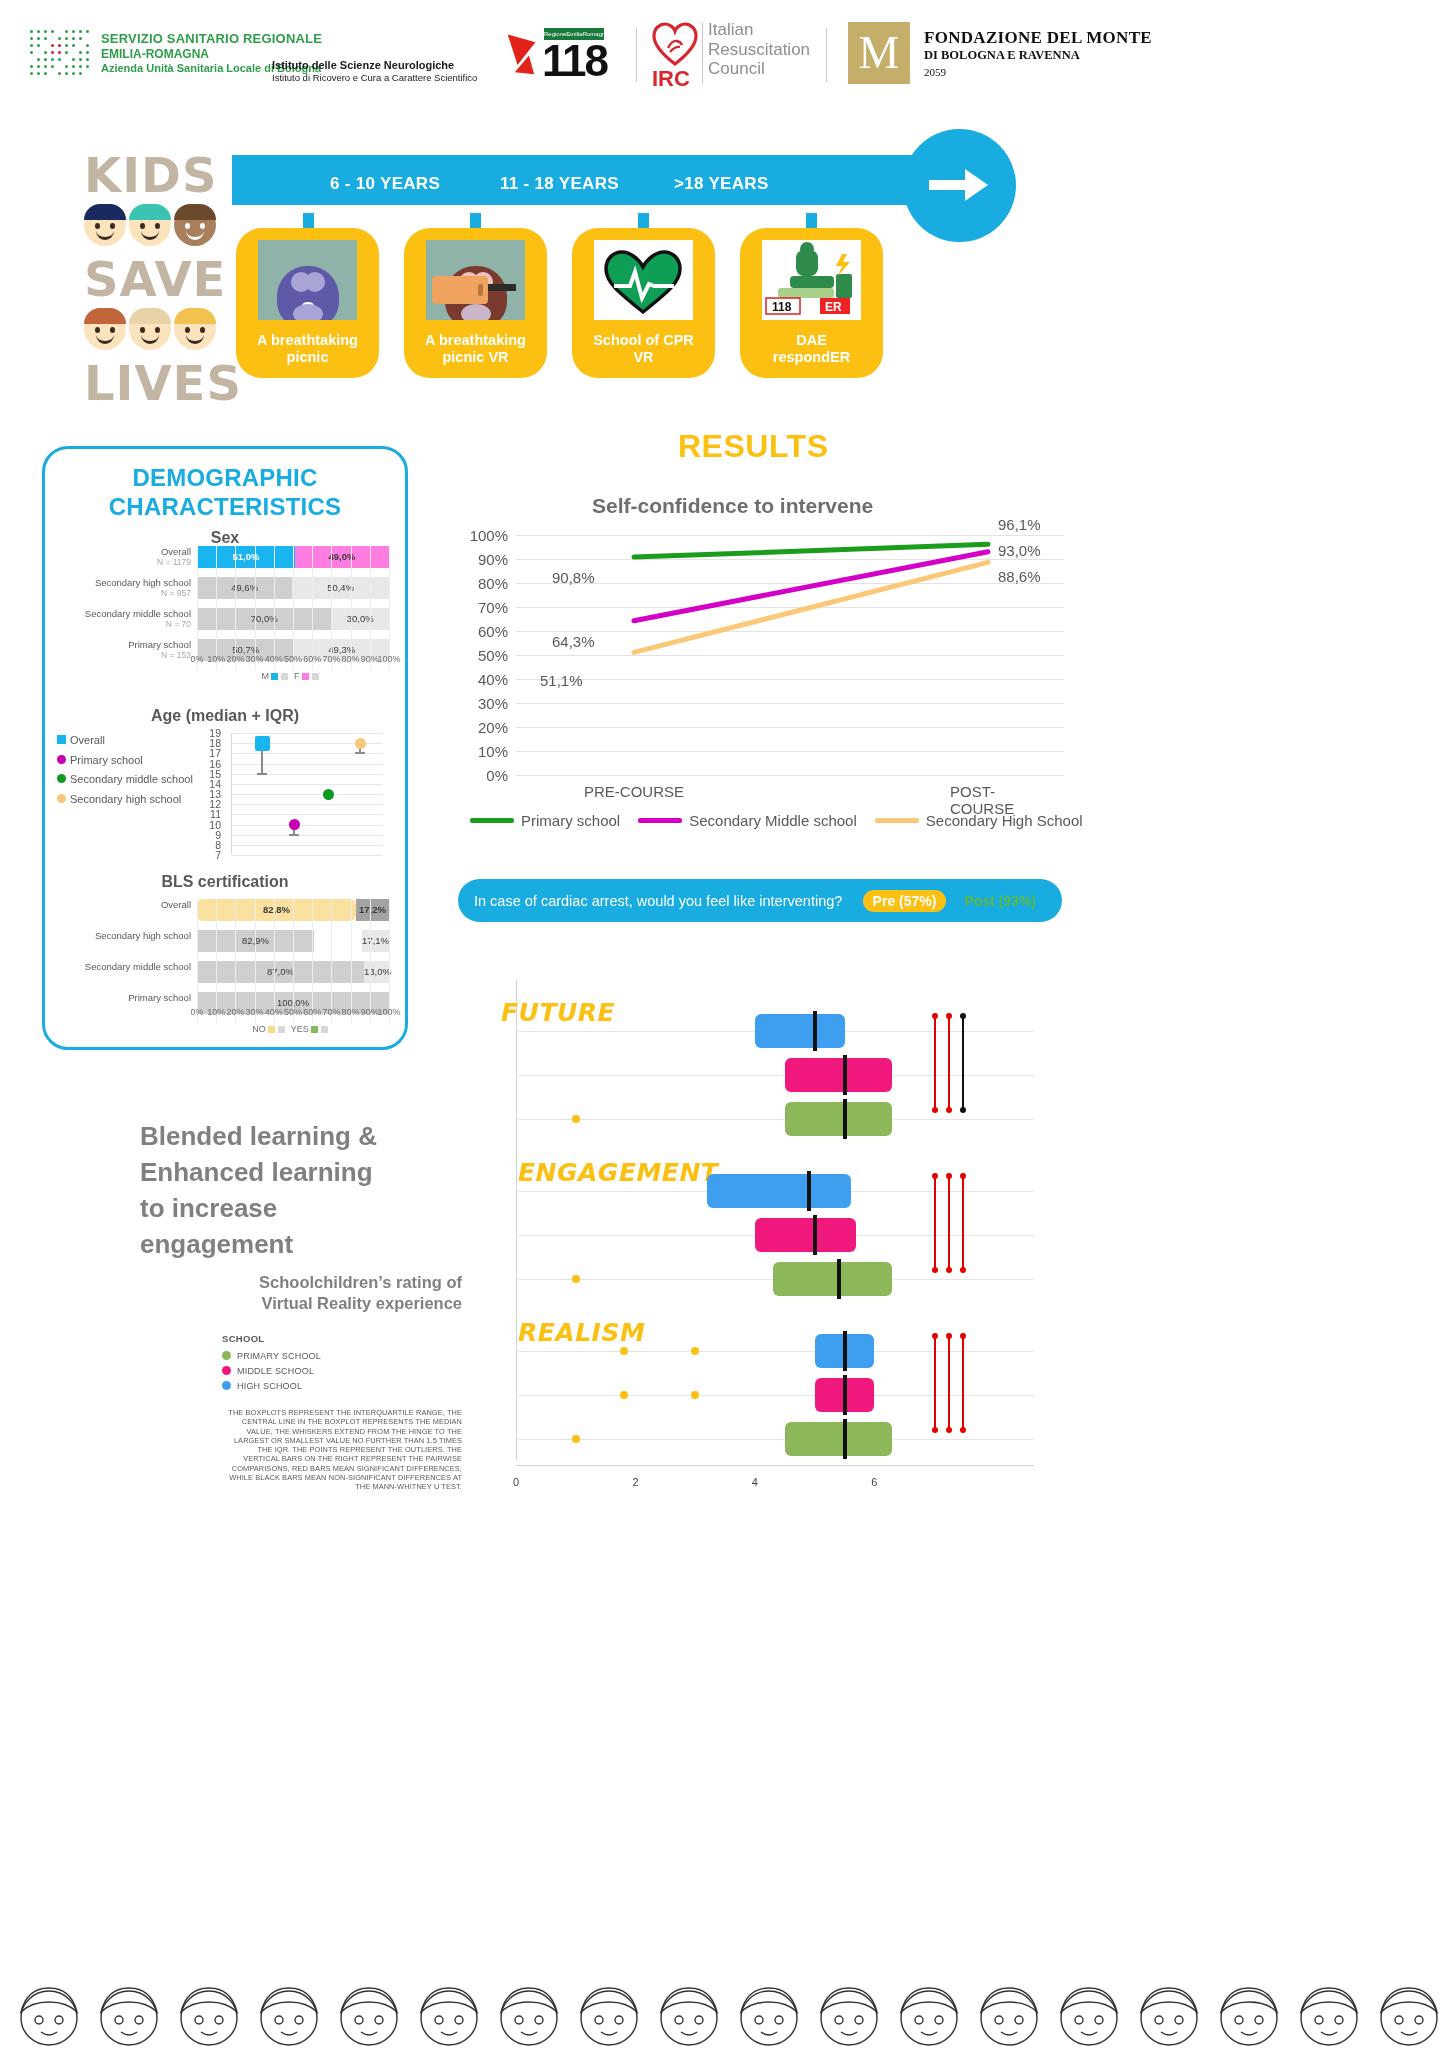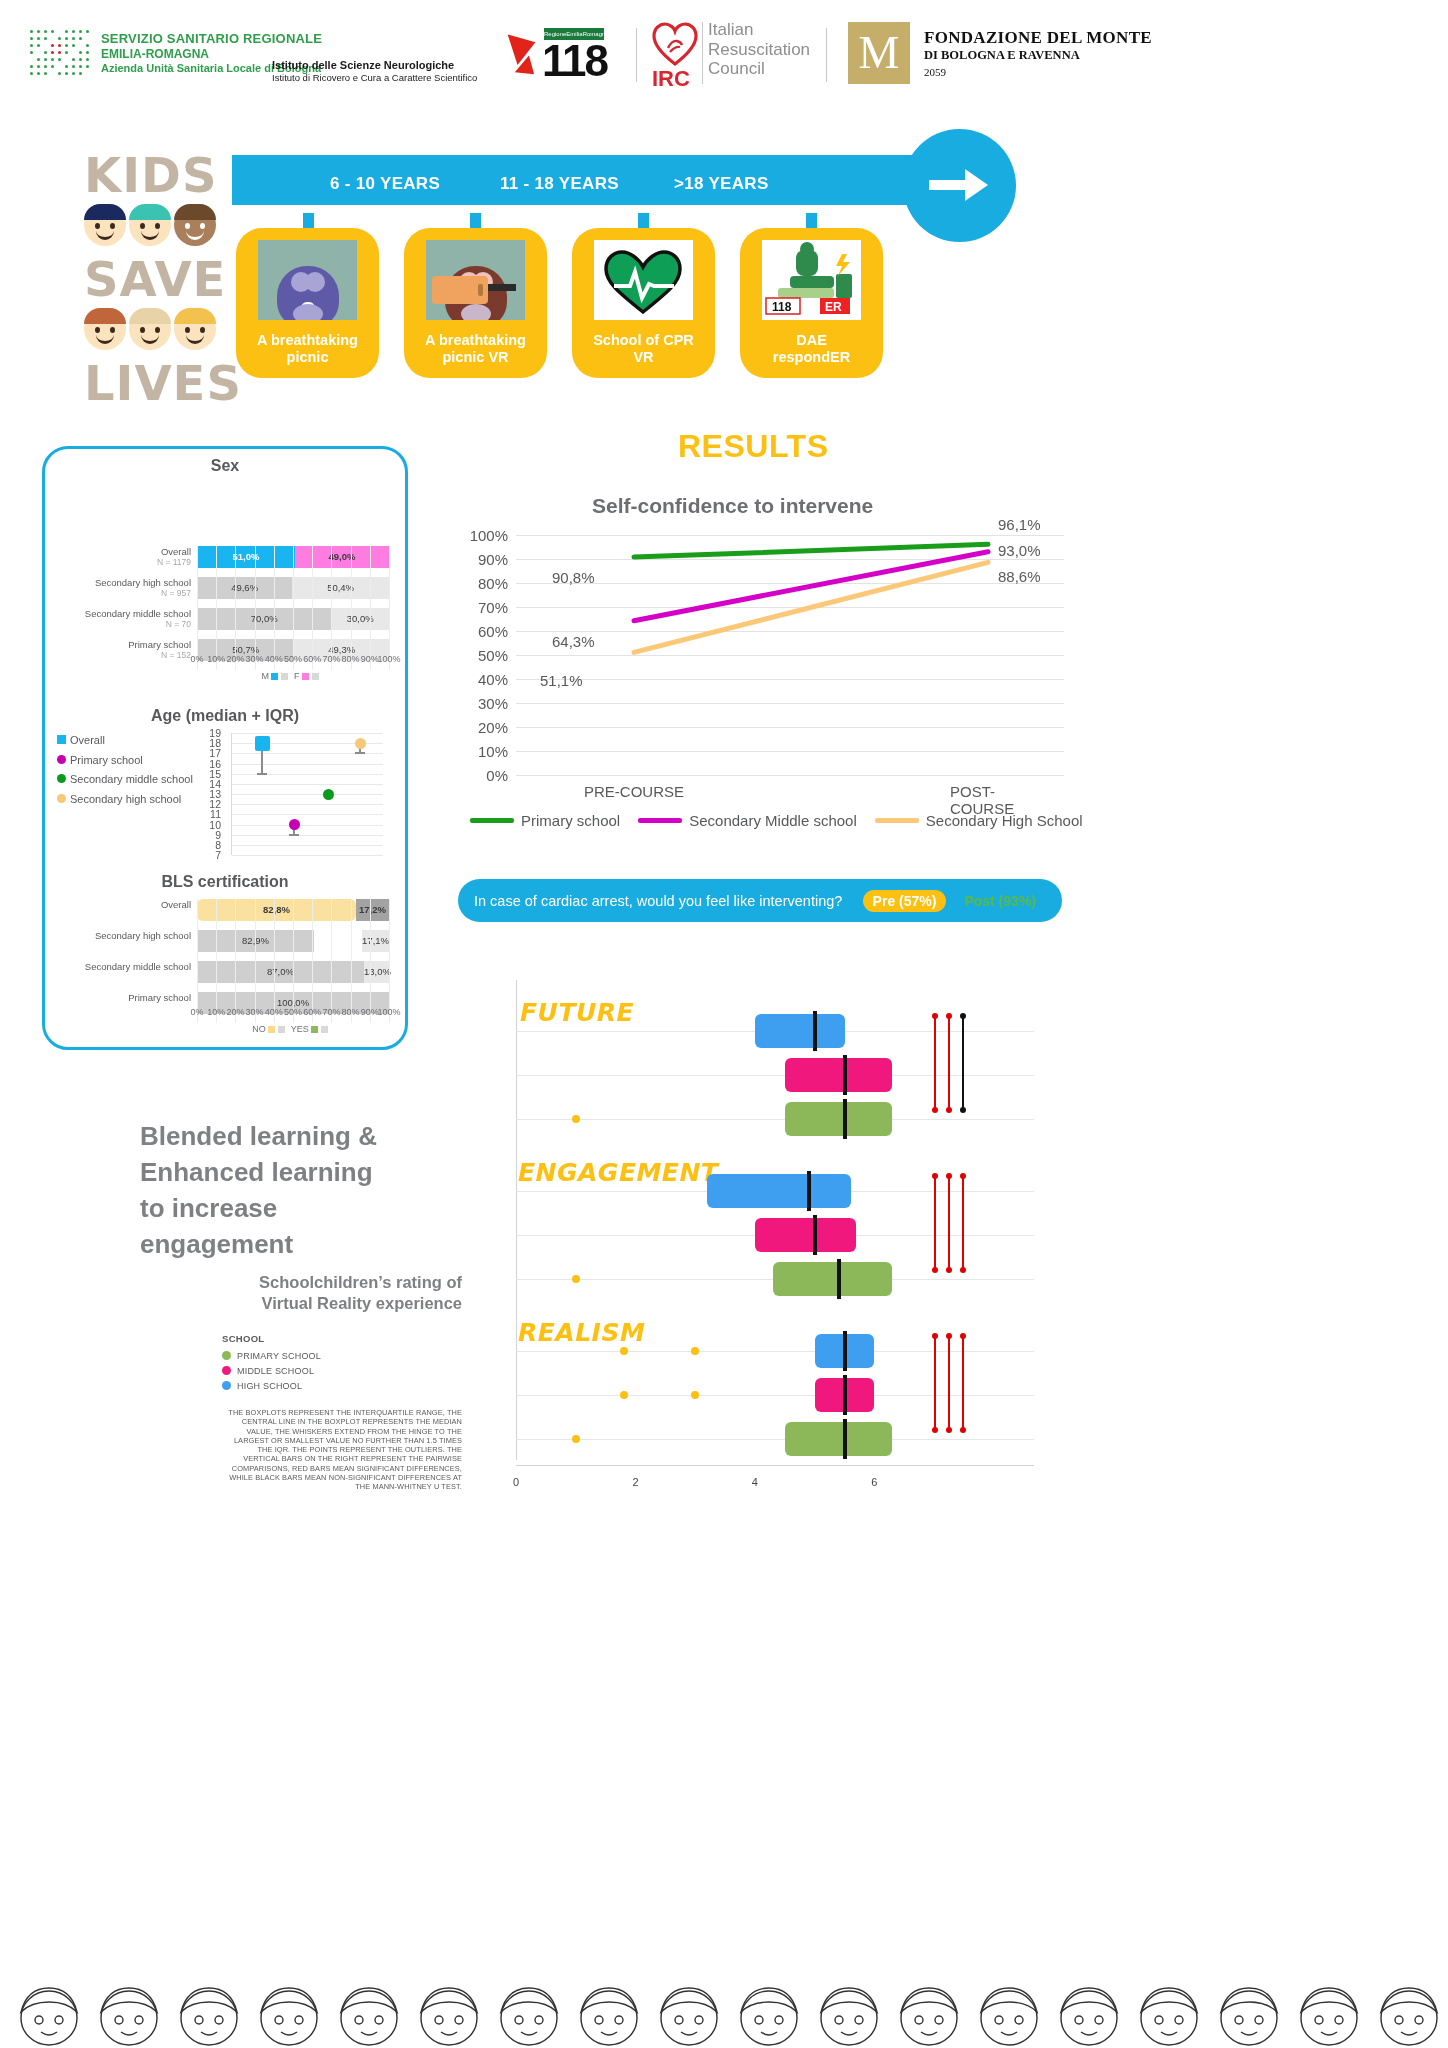--- a/index.html
+++ b/index.html
@@ -428,20 +428,24 @@
       </div>
     </div>
     <div class="lbl">
       <span>DAE</span><br>
       <span>respondER</span>
     </div>
   </div>
 </div>
 
 <div class="demo-panel">
+  <div class="demo-title">
+    <div>DEMOGRAPHIC</div>
+    <div>CHARACTERISTICS</div>
+  </div>
 
   <div class="sub-title" style="margin-top:8px;">Sex</div>
   <div id="sexChart" class="hbar-chart" style="position:absolute; left:152px; top:97px; width:192px;">
       <div class="hbar-row" style="margin-bottom: 9px;">
         <div class="hbar-lbl"><span>Overall</span><span class="n">N = 1179</span></div>
         <div class="hbar-track">
           <div class="hbar-seg" style="width: 51%; background: rgb(25, 181, 240); color: rgb(255, 255, 255); font-weight: bold;">51,0%</div>
           <div class="hbar-seg" style="width: 49%; background: rgb(255, 125, 224); color: rgb(58, 58, 58); font-weight: bold;">49,0%</div>
         </div>
       </div>
@@ -674,21 +678,21 @@
       <div class="it">
         <span class="dot" style="background:#3e9ff0"></span>
         <span>HIGH SCHOOL</span>
       </div>
     </div>
 </div>
 <div class="bl-note">THE BOXPLOTS REPRESENT THE INTERQUARTILE RANGE, THE CENTRAL LINE IN THE BOXPLOT REPRESENTS THE MEDIAN VALUE, THE WHISKERS EXTEND FROM THE HINGE TO THE LARGEST OR SMALLEST VALUE NO FURTHER THAN 1.5 TIMES THE IQR. THE POINTS REPRESENT THE OUTLIERS. THE VERTICAL BARS ON THE RIGHT REPRESENT THE PAIRWISE COMPARISONS, RED BARS MEAN SIGNIFICANT DIFFERENCES, WHILE BLACK BARS MEAN NON-SIGNIFICANT DIFFERENCES AT THE MANN-WHITNEY U TEST.</div>
 
 <div class="box-panel" id="boxPanel">
     <div class="box-axis"></div>
-    <div class="box-grp-title" style="left: 26px; top: 18px;">FUTURE</div>
+    <div class="box-grp-title" style="left: 7px; top: 18px;">FUTURE</div>
     <div class="box-lane" style="top: 51px;"></div>
     <div class="bx" style="left: 260.933px; width: 89.6px; top: 34px; background: rgb(62, 159, 240);">
       <div class="med" style="left: 57.7333px;"></div>
     </div>
     <div class="box-lane" style="top: 95px;"></div>
     <div class="bx" style="left: 290.8px; width: 107.52px; top: 78px; background: rgb(240, 24, 124);">
       <div class="med" style="left: 57.7333px;"></div>
     </div>
     <div class="box-lane" style="top: 139px;"></div>
     <div class="bx" style="left: 290.8px; width: 107.52px; top: 122px; background: rgb(140, 184, 90);">

